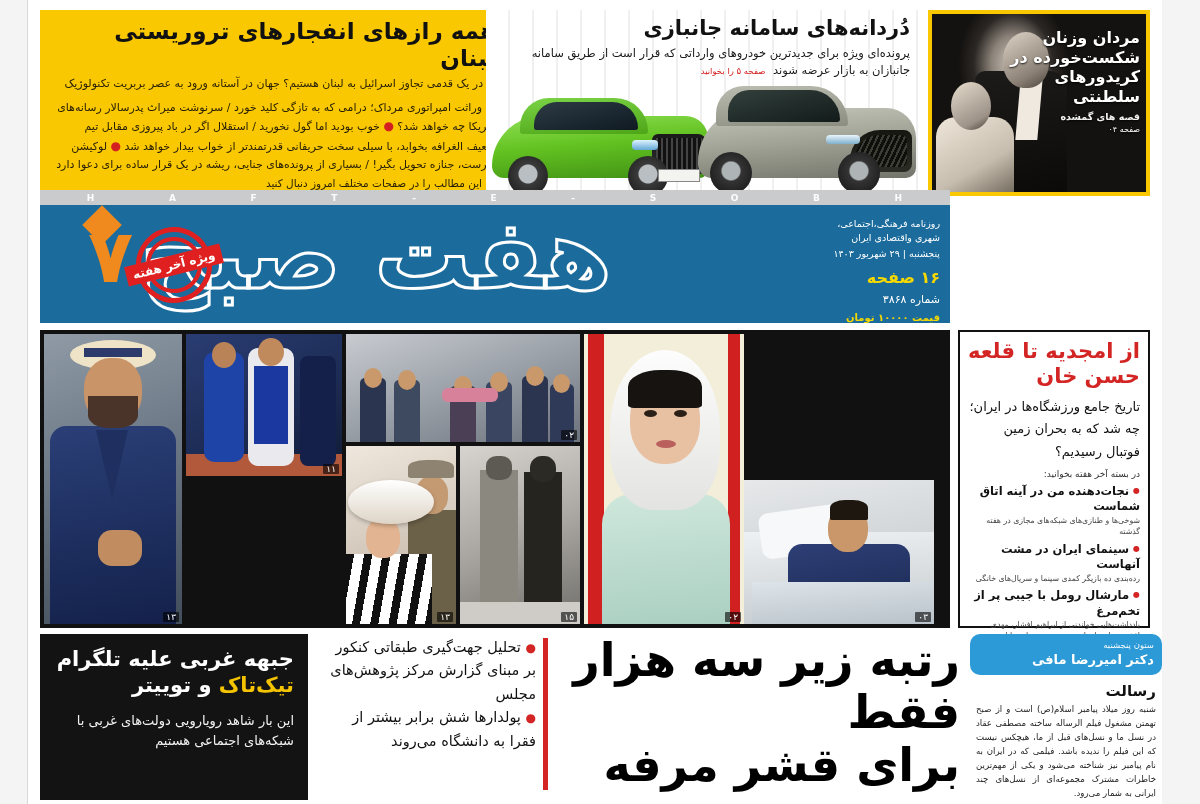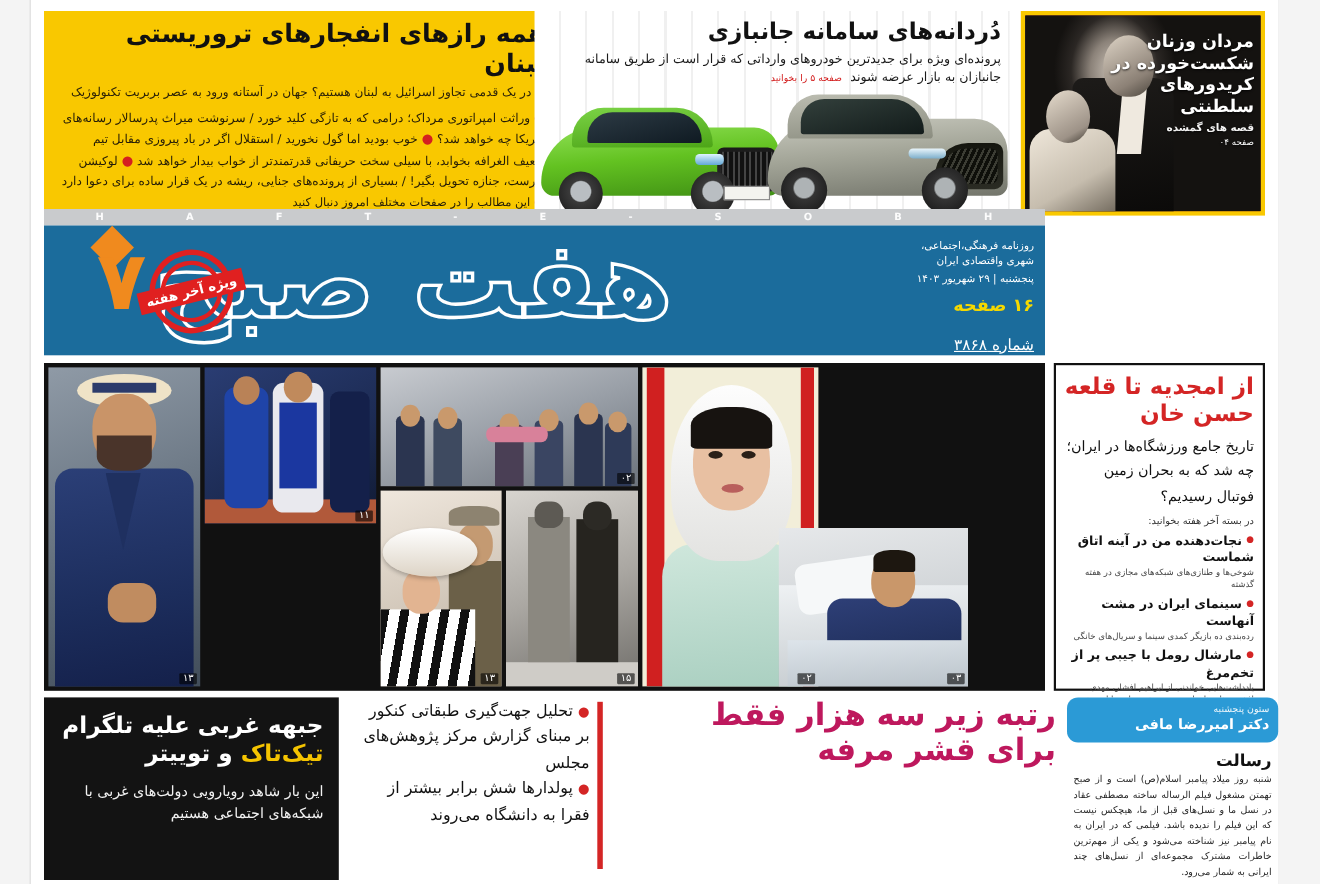--- a/index.html
+++ b/index.html
@@ -123,21 +123,21 @@
   
   .masthead{
     position:absolute;left:12px;top:205px;width:910px;height:118px;
     background:#1b6c9c;overflow:hidden;
   }
   .mh-info{position:absolute;right:10px;top:12px;width:150px;text-align:right;color:#fff;line-height:1.5;}
   .mh-info .l1{font-size:9.5px;}
   .mh-info .l2{font-size:9.5px;}
   .mh-info .l3{font-size:9.5px;margin-top:1px;}
   .mh-info .pages{font-size:16px;font-weight:bold;color:#f5d800;margin-top:5px;}
-  .mh-info .issue{font-size:14px;margin-top:14px;text-decoration:underline;}
+  .mh-info .issue{font-size:11px;margin-top:2px;}
   .mh-info .price{font-size:10px;font-weight:bold;color:#f5d800;margin-top:2px;}
 
   .logo-wrap{position:absolute;left:30px;top:2px;width:640px;height:118px;}
   .logo-word{
     position:absolute;left:70px;top:-4px;
     font-size:96px;font-weight:bold;color:transparent;
     -webkit-text-stroke:3px #ffffff;
     letter-spacing:-4px;line-height:1.1;
     white-space:nowrap;
   }
@@ -235,21 +235,21 @@
   .c7 .s2{left:70px;width:58px;height:108px;background:linear-gradient(175deg,#2b3867,#1a2547);}
   .c7 .s3{left:134px;width:54px;height:104px;}
   .c7 .f1,.c7 .f2,.c7 .f3{position:absolute;border-radius:45%;background:#d8a87c;}
   .c7 .f1{left:24px;top:24px;width:28px;height:32px;}
   .c7 .f2{left:86px;top:18px;width:30px;height:34px;background:#e4c1a0;}
   .c7 .f3{left:148px;top:22px;width:28px;height:32px;}
   .c7 .t1,.c7 .t2,.c7 .t3{position:absolute;width:9px;height:36px;background:#243b6e;}
   .c7 .t1{left:33px;top:58px;} .c7 .t2{left:96px;top:54px;background:#9fb8d0;} .c7 .t3{left:157px;top:56px;background:#9fc0d8;}
 
   
-  .c8{left:668px;top:150px;width:172px;height:144px;
+  .c8{left:704px;top:150px;width:190px;height:144px;
      background:linear-gradient(170deg,#e6e8ea 0%,#cfd3d6 55%,#9aa0a4 100%);}
   .c8 .bed{position:absolute;left:0;bottom:0;width:198px;height:92px;background:linear-gradient(175deg,#eef1f3,#c3c9cd);}
   .c8 .pillow{position:absolute;left:16px;top:28px;width:92px;height:46px;border-radius:10px;background:#f6f8f9;transform:rotate(-8deg);}
   .c8 .head{position:absolute;left:84px;top:26px;width:40px;height:46px;border-radius:46%;background:#c9976a;}
   .c8 .hair{position:absolute;left:86px;top:20px;width:38px;height:20px;border-radius:40% 40% 8% 8%;background:#1d1710;}
   .c8 .gown{position:absolute;left:44px;top:64px;width:122px;height:64px;background:linear-gradient(170deg,#2e3f77,#1b2a53);border-radius:14px;}
   .c8 .sheet{position:absolute;left:8px;top:102px;width:186px;height:42px;background:linear-gradient(175deg,#dde4ea,#b9c2c9);}
 
   
   .sidebar{
@@ -273,21 +273,21 @@
   .bb-black{
     position:absolute;left:0;top:0;width:268px;height:166px;background:#131313;
     box-sizing:border-box;padding:12px 14px;text-align:right;color:#fff;
   }
   .bb-black h3{margin:0;font-size:21px;font-weight:bold;line-height:1.25;}
   .bb-black h3 .yel{color:#f5c400;}
   .bb-black .lede{margin-top:12px;font-size:13px;line-height:1.6;color:#f2f2f2;}
 
   .bb-main{position:absolute;left:278px;top:0;width:642px;height:166px;background:#fff;}
   .bb-main .head{position:absolute;right:0;top:0;width:404px;text-align:right;}
-  .bb-main h2{margin:0;font-size:28px;font-weight:bold;color:#be185d;line-height:1.14;letter-spacing:-1px;}
+  .bb-main h2{margin:0;font-size:46px;font-weight:bold;color:#000000;line-height:1.14;letter-spacing:-1px;}
   .bb-main .redrule{position:absolute;right:412px;top:4px;width:5px;height:152px;background:#d42525;}
   .bb-main .bullets{position:absolute;right:424px;top:2px;width:210px;text-align:right;
      font-size:14.5px;line-height:1.62;color:#111;}
   .bb-main .bullets .dot{color:#d42525;font-size:12px;}
 
   .bb-col{
     position:absolute;left:930px;top:0;width:192px;height:166px;background:#fff;text-align:right;
   }
   .bb-col .tophead{background:#2b9ad6;padding:6px 8px 8px;color:#fff;border-radius:10px;}
   .bb-col .tophead .k{font-size:8.5px;opacity:.95;}

